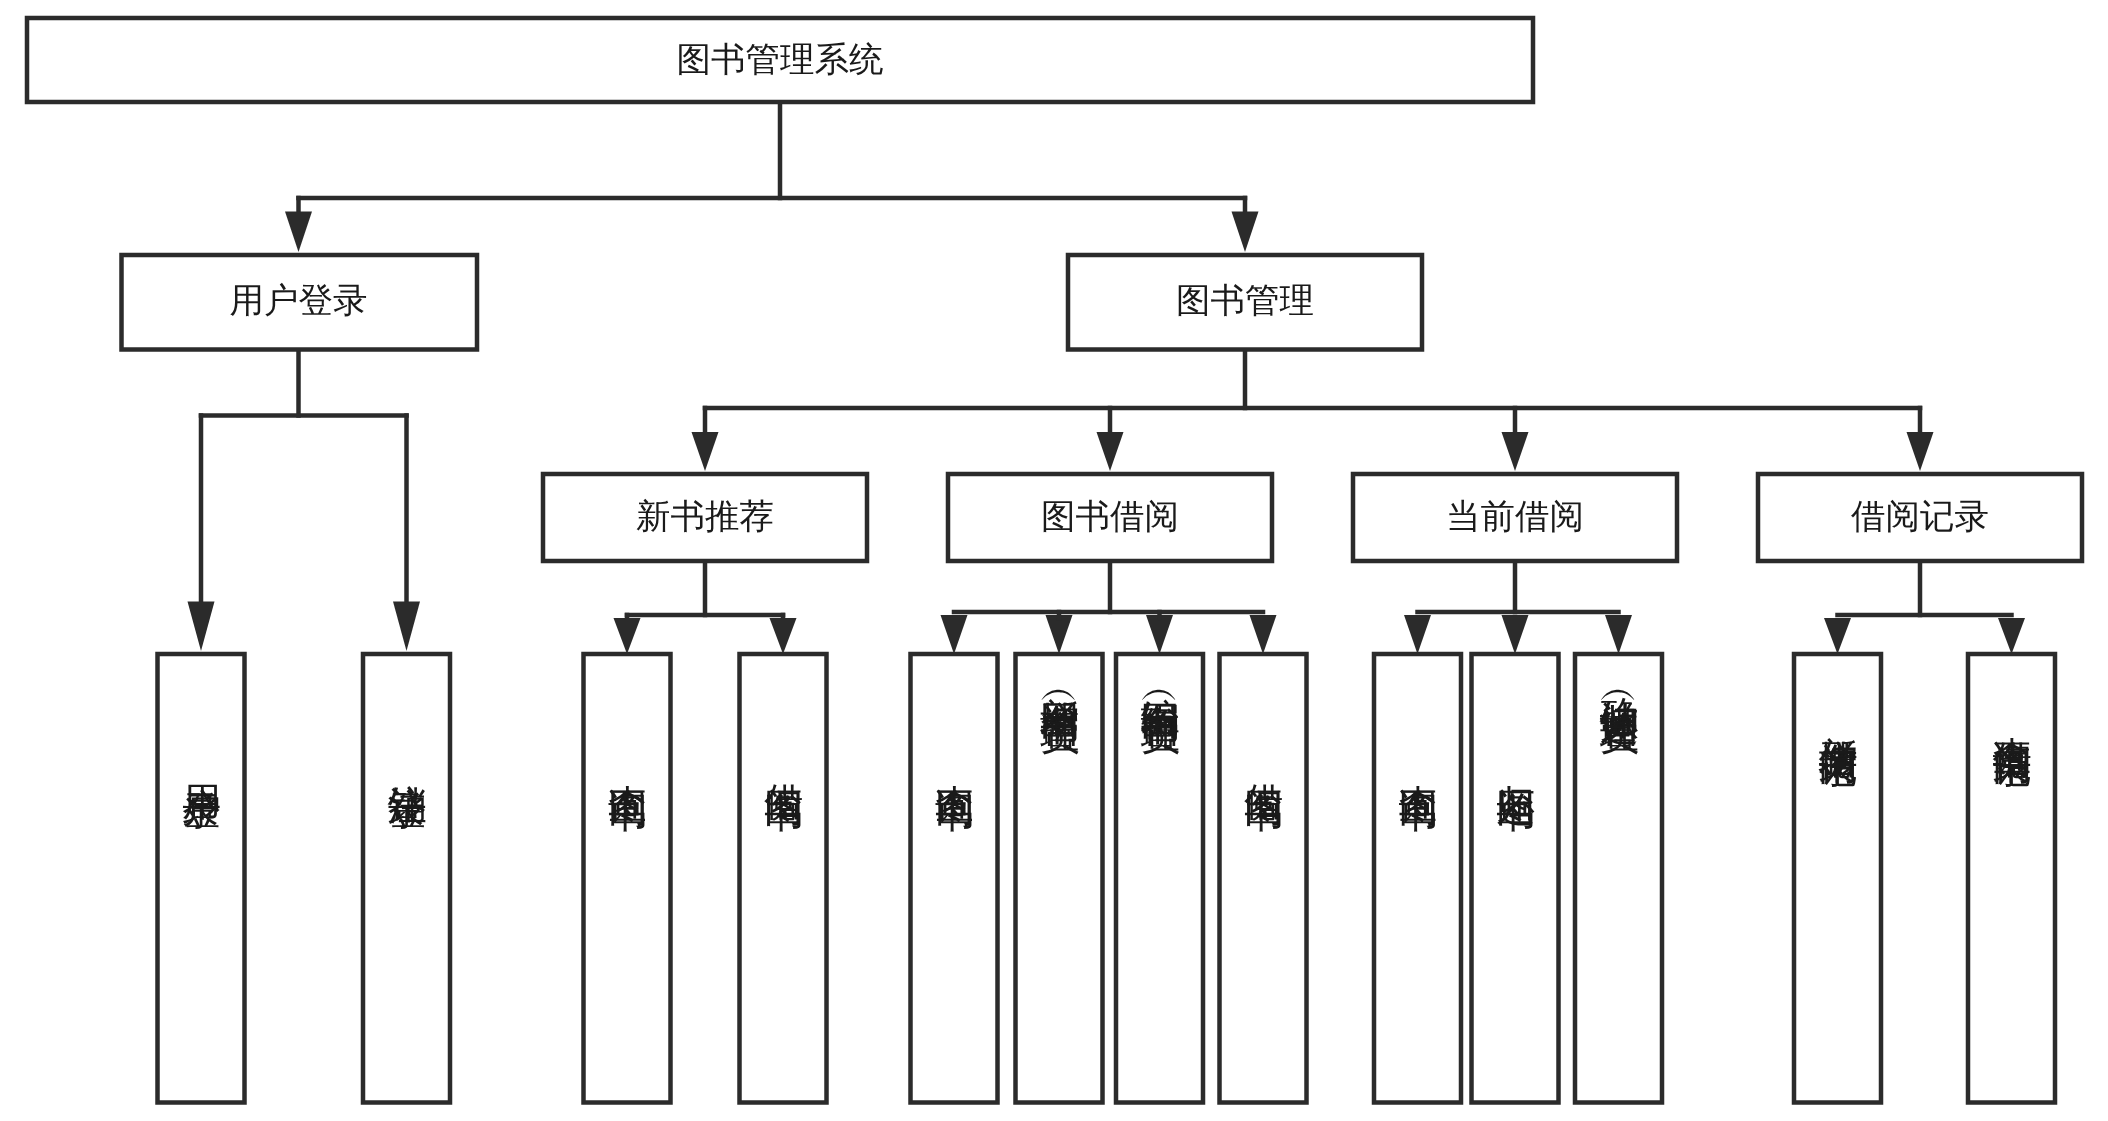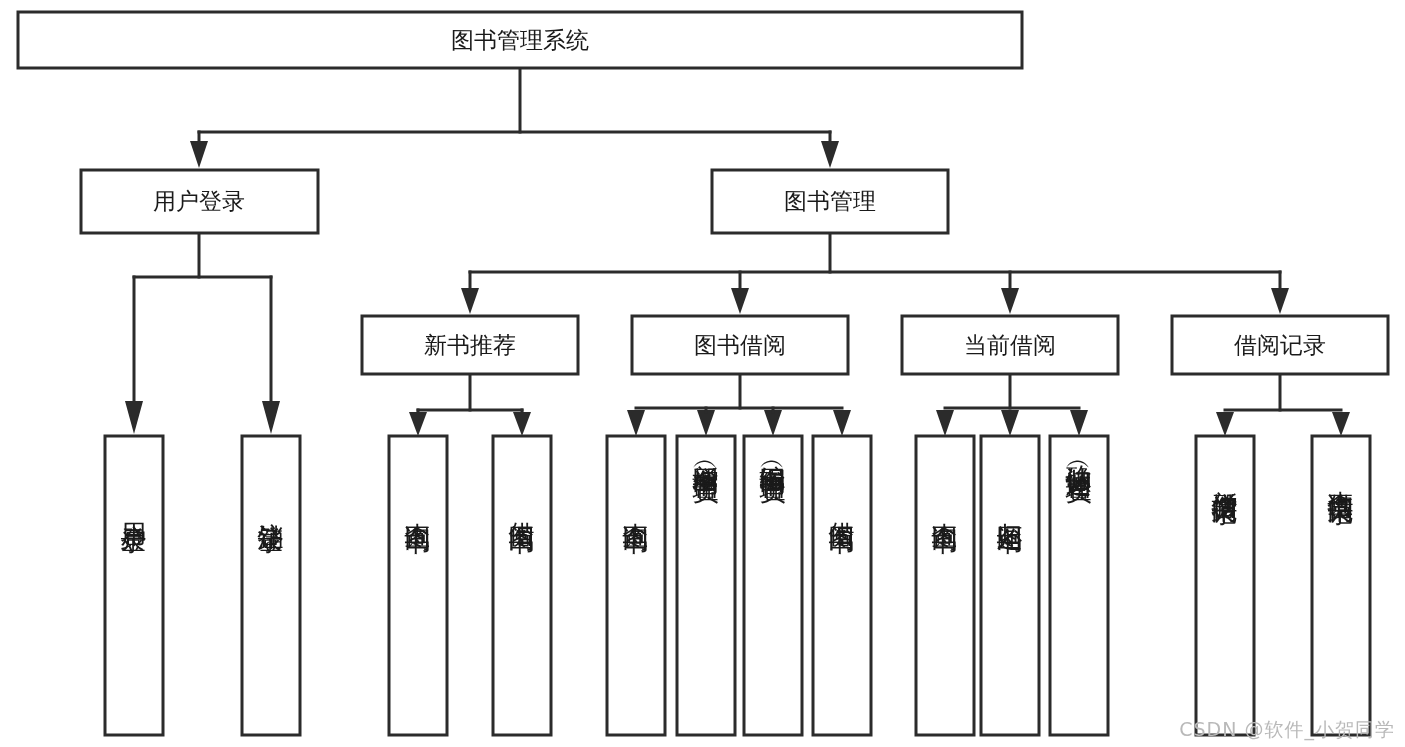--- a/index.html
+++ b/index.html
@@ -225,14 +225,13 @@
   <div class="leaf-label" style="left:773px; top:444px;">编辑图书（管理员）</div>
   <div class="leaf-label" style="left:842px; top:502px;">借阅图书</div>
 
   <div class="leaf-label" style="left:945px; top:502px;">查询图书</div>
   <div class="leaf-label" style="left:1010px; top:502px;">归还图书</div>
   <div class="leaf-label" style="left:1079px; top:444px;">确认归还（管理员）</div>
 
   <div class="leaf-label" style="left:1225px; top:470px;">新增借阅记录</div>
   <div class="leaf-label" style="left:1341px; top:470px;">查询借阅记录</div>
 
-  <div class="watermark">CSDN @软件_小贺同学</div>
 </div>
 
 </body></html>

